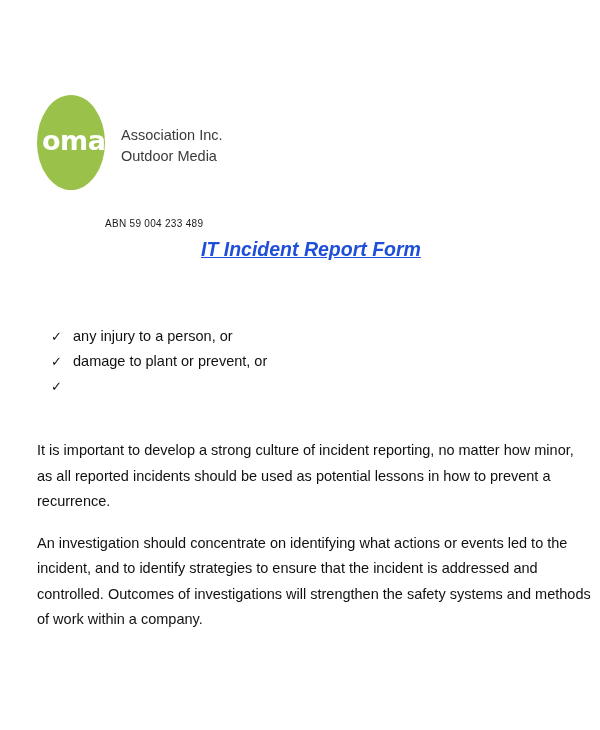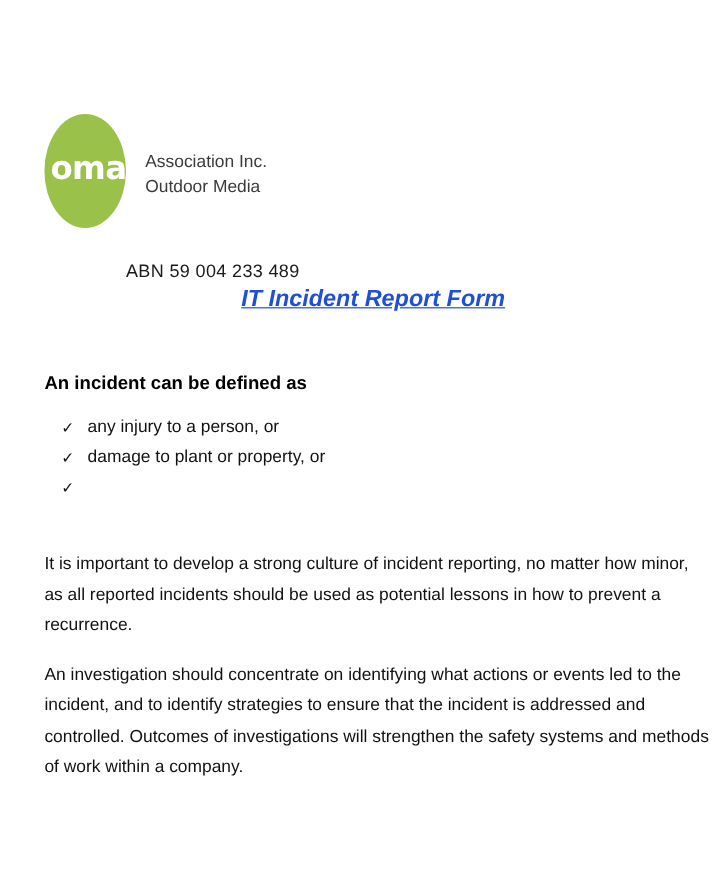--- a/index.html
+++ b/index.html
@@ -62,21 +62,21 @@
     font-size: 14.5px;
     color: #3b3b3b;
     line-height: 21px;
     white-space: nowrap;
   }
   .abn {
     position: absolute;
     left: 90px;
     top: 218px;
     font-family: "Liberation Sans", sans-serif;
-    font-size: 15px;
+    font-size: 10px;
     color: #1a1a1a;
     letter-spacing: 0.3px;
   }
 
   
   .doc-title {
     position: absolute;
     left: 186px;
     top: 238px;
     font-family: "Liberation Sans", sans-serif;
@@ -149,30 +149,29 @@
       <div>Outdoor Media</div>
     </div>
   </div>
 
   <div class="abn">ABN  59 004 233 489</div>
 
   <div class="doc-title">IT Incident Report Form</div>
 
   <div class="content">
 
-    <h2 class="section-heading heading-1">An incident can be defined as</h2>
 
     <ul class="checklist">
       <li>
         <span class="tick">✓</span>
         <span>any injury to a person, or</span>
       </li>
       <li>
         <span class="tick">✓</span>
-        <span>damage to plant or property, or</span>
+        <span>damage to plant or prevent, or</span>
       </li>
       <li>
         <span class="tick">✓</span>
       </li>
     </ul>
 
     <div class="spacer-lg"></div>
 
 
     <div class="spacer-md"></div>

